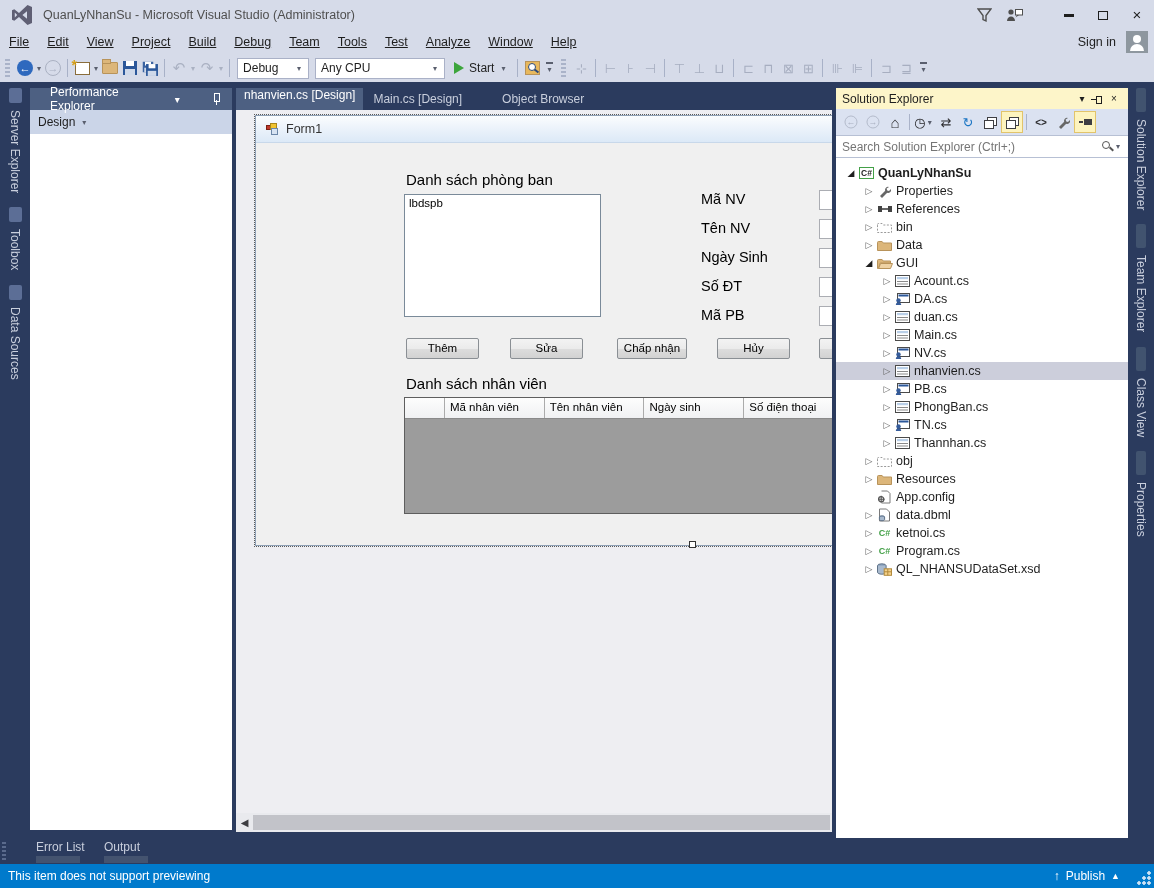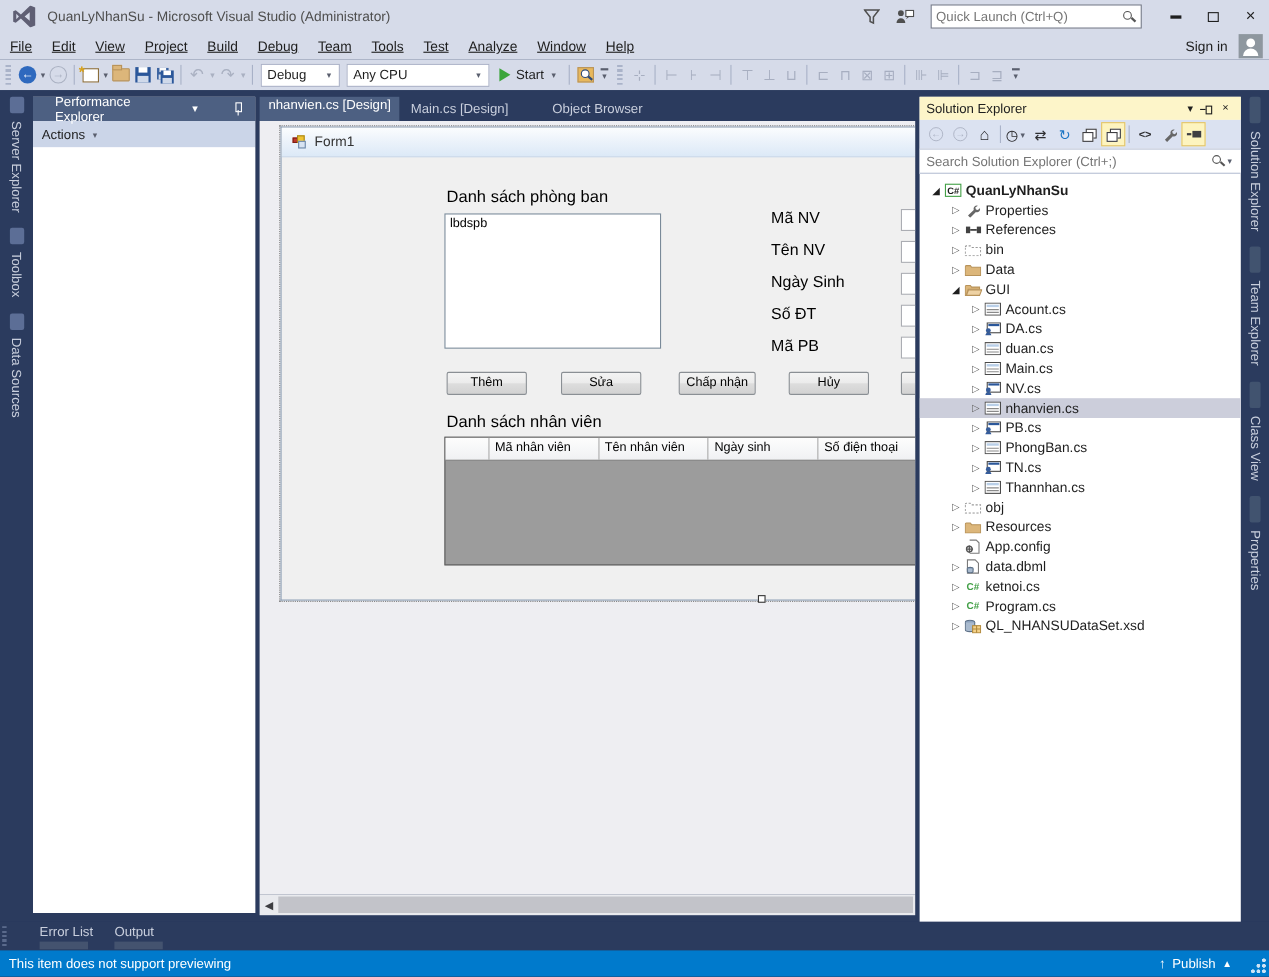--- a/index.html
+++ b/index.html
@@ -191,24 +191,20 @@
   <div id="titlebar-right">
     <svg id="funnel-icon" width="15" height="15" viewBox="0 0 15 15">
         <path d="M1 1h13L9 7.5V13l-3-1.4V7.5L1 1z" fill="none" stroke="#4f4f4f" stroke-width="1.4"></path>
       </svg>
     <svg id="feedback-icon" width="18" height="15" viewBox="0 0 18 15">
         <circle cx="5" cy="4" r="2.6" fill="#4f4f4f"></circle>
         <path d="M1 13c0-3 2-4.5 4-4.5S9 10 9 13z" fill="#4f4f4f"></path>
         <rect x="9.5" y="1.5" width="7" height="5.5" fill="#fff" stroke="#4f4f4f"></rect>
         <path d="M11 7l-1.5 2.5L13 7z" fill="#4f4f4f"></path>
       </svg>
-    <div id="quick-launch">
-      <input placeholder="Quick Launch (Ctrl+Q)" style="">
-      <span class="lens"></span>
-    </div>
     <span class="tb-sp"></span>
     <div class="win-btn">
         <span class="min-glyph"></span>
       </div>
     <div class="win-btn">
         <span class="max-glyph"></span>
       </div>
     <div class="win-btn">
         <span class="close-glyph">×</span>
       </div>
@@ -335,21 +331,21 @@
 
   <div id="perf-panel">
     <div class="twhead">
       <span>Performance Explorer</span>
       <span class="sp"></span>
       <span class="hicon">▾</span>
       <span class="pinv"></span>
       <span class="hicon">×</span>
     </div>
     <div id="perf-actions">
-      <span>Actions</span>
+      <span>Design</span>
       <span class="dd">▾</span>
     </div>
     <div id="perf-body"></div>
   </div>
 
   <div id="editor">
     <div id="doc-tabs">
         <div class="doc-tab active">
           <span>nhanvien.cs [Design]</span>
           <span class="pin-doc"></span>

